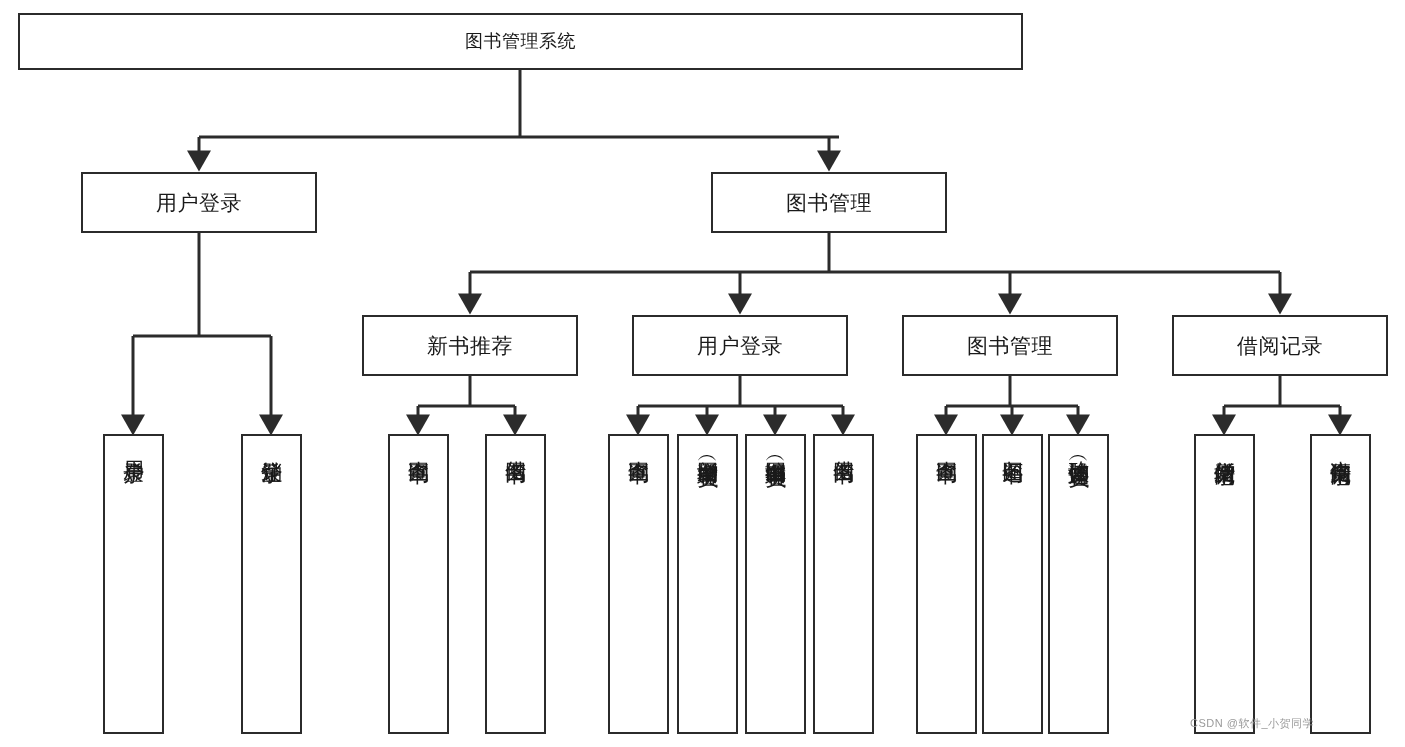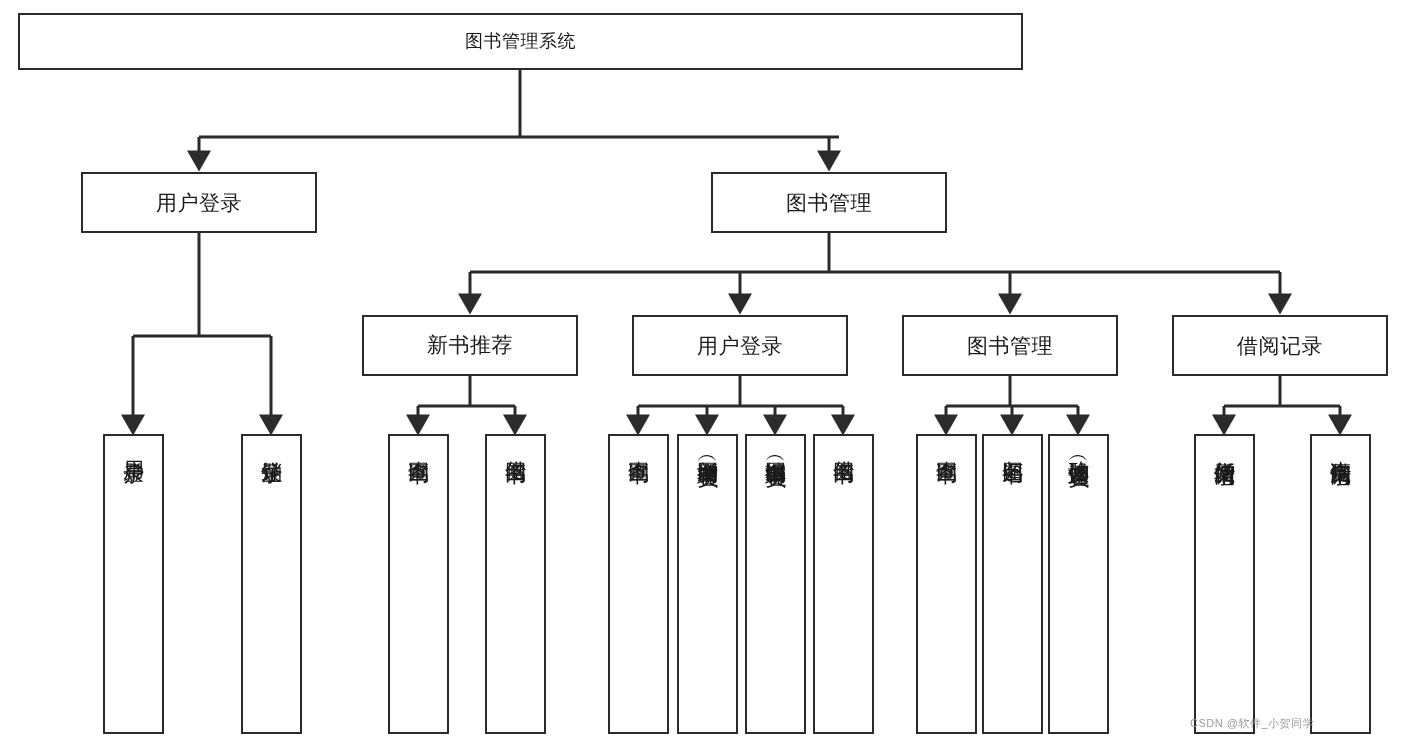--- a/index.html
+++ b/index.html
@@ -127,21 +127,21 @@
     <span class="node-label">图书管理系统</span>
   </div>
 
   <div class="node h-node" style="left:81px; top:172px; width:236px; height:61px;">
     <span class="node-label">用户登录</span>
   </div>
   <div class="node h-node" style="left:711px; top:172px; width:236px; height:61px;">
     <span class="node-label">图书管理</span>
   </div>
 
-  <div class="node h-node" style="left:362px; top:315px; width:216px; height:61px;font-family:Liberation Serif, serif;">
+  <div class="node h-node" style="left:362px; top:315px; width:216px; height:61px;">
     <span class="node-label">新书推荐</span>
   </div>
   <div class="node h-node" style="left:632px; top:315px; width:216px; height:61px;">
     <span class="node-label">用户登录</span>
   </div>
   <div class="node h-node" style="left:902px; top:315px; width:216px; height:61px;">
     <span class="node-label">图书管理</span>
   </div>
   <div class="node h-node" style="left:1172px; top:315px; width:216px; height:61px;">
     <span class="node-label">借阅记录</span>

